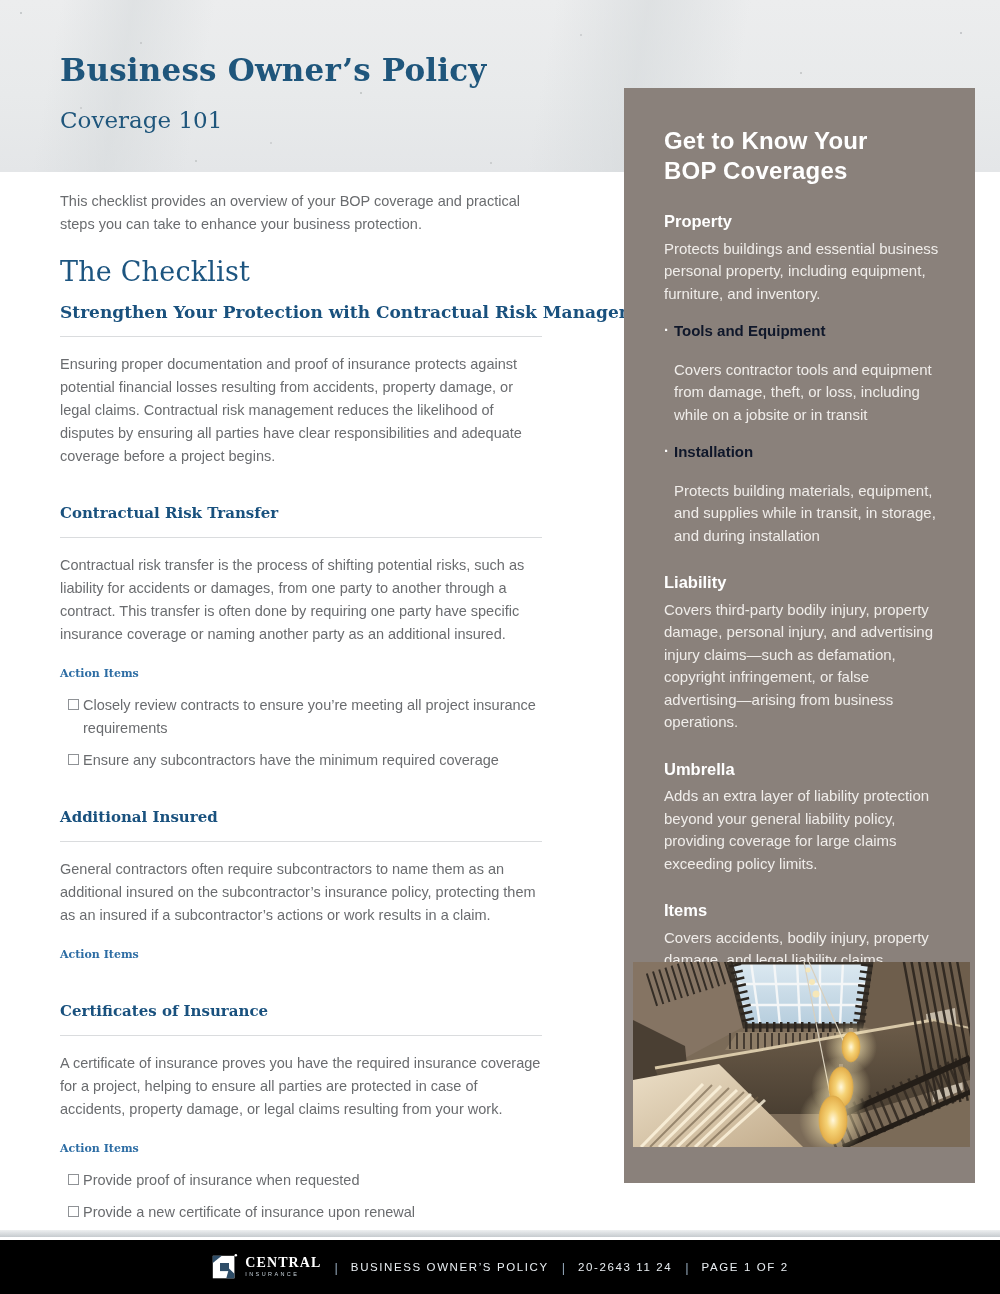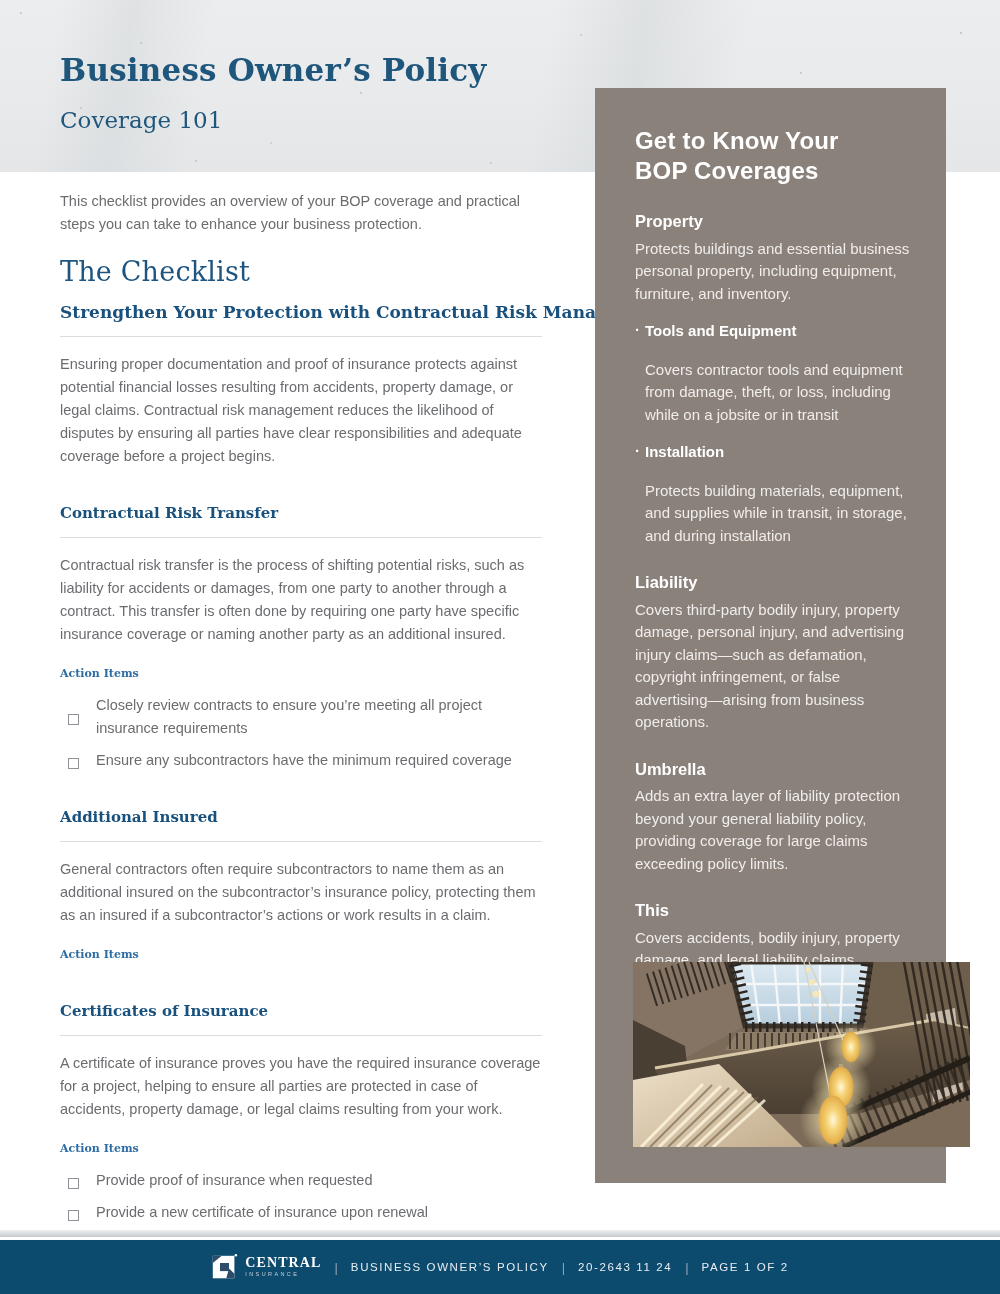--- a/index.html
+++ b/index.html
@@ -48,48 +48,48 @@
   }
   .section-heading{
     font-family:"DejaVu Serif", serif; color:#19517e; font-size:15px;
     font-weight:600; margin-top:34px;
   }
   .divider{ border:none; border-top:1px solid #dadcde; margin-top:12px; }
   .ai-label{
     font-family:"DejaVu Serif", serif; color:#2d6da4; font-size:11px;
     font-weight:700; margin-top:16px;
   }
-  .check-row{ display:flex; gap:17px; margin-top:9px; align-items:center; padding-left:8px; }
+  .check-row{ display:flex; gap:4px; margin-top:9px; align-items:flex-start; padding-left:8px; }
   .checkbox{ width:11px; height:11px; border:1.5px solid #8f9296; margin-top:5px; flex:0 0 auto; background:transparent; }
   .check-text{ flex:1; }
 
   
   .sidebar{
-    position:absolute; left:595px; top:88px; width:351px; height:1095px;
+    position:absolute; left:624px; top:88px; width:351px; height:1095px;
     background:#8a817b; color:#f3f1ef; padding:38px 36px 0 40px;
     font-size:15px; line-height:22.5px;
   }
   .sidebar-title{ font-size:24px; line-height:30px; font-weight:700; color:#ffffff; letter-spacing:.2px; }
   .sb-heading{ font-size:16.5px; font-weight:700; color:#ffffff; margin-top:24px; }
   .sb-body{ margin-top:5px; color:#f0edea; }
   .sb-bullet{ margin-top:15px; position:relative; padding-left:10px; }
   .sb-dot{ position:absolute; left:0; top:-1px; font-weight:700; color:#ffffff; }
-  .sb-bullet-heading{ font-weight:700; color:#ffffff; }
+  .sb-bullet-heading{ font-weight:700; color:#0f172a; }
   .sb-bullet-body{ margin-top:16px; color:#f0edea; }
 
   .stair-photo{ position:absolute; left:633px; top:962px; width:337px; height:185px; display:block; }
 
   
   .prefooter-band{
     position:absolute; left:0; top:1230px; width:1000px; height:7px;
     background:linear-gradient(180deg,#eef0f1,#c6cbcf);
   }
   .page-footer{
     position:absolute; left:0; top:1240px; width:1000px; height:54px;
-    background:#0c4a6e; display:flex; align-items:center; justify-content:center;
+    background:#000000; display:flex; align-items:center; justify-content:center;
     gap:13px; color:#e9eef2;
   }
   .footer-sep{ color:#8fa3b4; font-size:13px; }
   .footer-meta{ font-size:11.5px; letter-spacing:1.6px; white-space:nowrap; }
   .logo-wrap{ display:flex; align-items:center; gap:7px; }
   .brand-name{ font-family:"Liberation Serif", serif; font-weight:700; font-size:14px; letter-spacing:1.1px; color:#ffffff; line-height:1; }
   .brand-sub{ font-size:5.5px; letter-spacing:2.4px; color:#c7d2da; margin-top:2px; line-height:1; }
 </style>
 </head>
 <body>
@@ -163,21 +163,21 @@
     <div class="sb-bullet-heading">Installation</div>
     <div class="sb-bullet-body">Protects building materials, equipment, and supplies while in transit, in storage, and during installation</div>
   </div>
 
   <h3 class="sb-heading">Liability</h3>
   <p class="sb-body">Covers third-party bodily injury, property damage, personal injury, and advertising injury claims—such as defamation, copyright infringement, or false advertising—arising from business operations.</p>
 
   <h3 class="sb-heading">Umbrella</h3>
   <p class="sb-body">Adds an extra layer of liability protection beyond your general liability policy, providing coverage for large claims exceeding policy limits.</p>
 
-  <h3 class="sb-heading">This</h3>
+  <h3 class="sb-heading">Items</h3>
   <p class="sb-body">Covers accidents, bodily injury, property damage, and legal liability claims involving business vehicles.</p>
 </aside>
 
 <svg class="stair-photo" viewBox="0 0 337 185" preserveAspectRatio="none" aria-hidden="true">
   <defs>
     <linearGradient id="sky" x1="0" y1="0" x2="0" y2="1">
       <stop offset="0" stop-color="#dce9f1"></stop>
         <stop offset="1" stop-color="#b6cddd"></stop>
     </linearGradient>
     <linearGradient id="wall" x1="0" y1="0" x2="0" y2="1">

